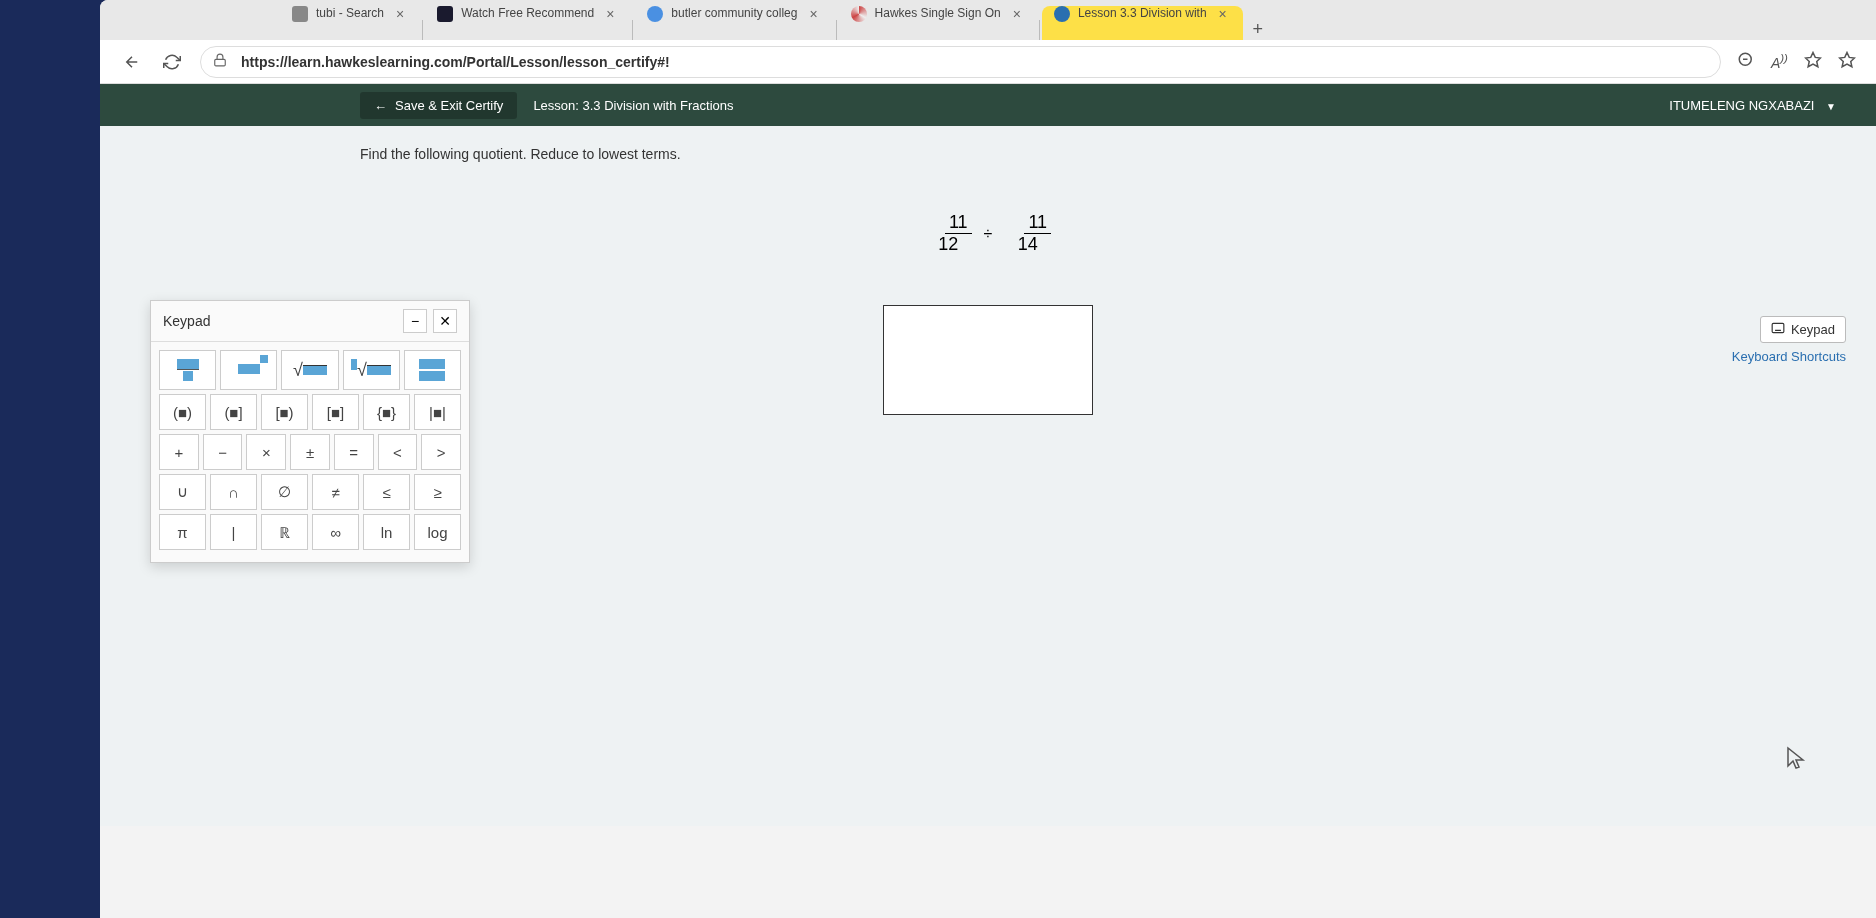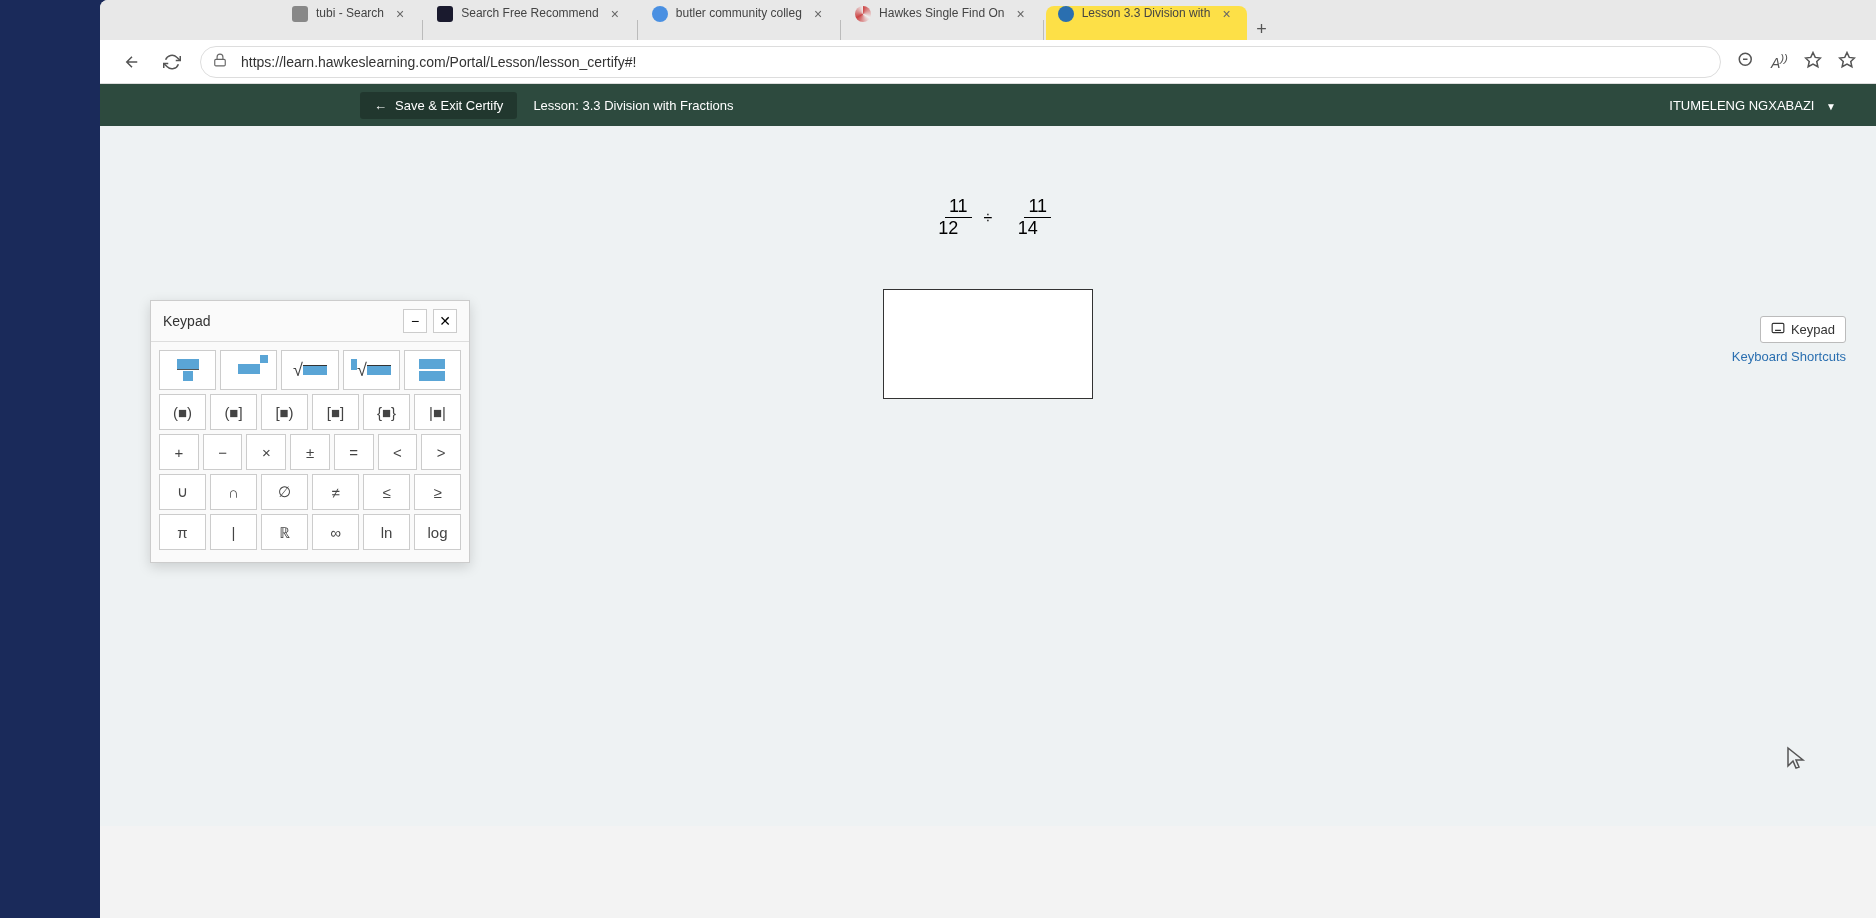--- a/index.html
+++ b/index.html
@@ -10,21 +10,21 @@
 .tab-bar { height: 40px; background: #e8e8e8; display: flex; align-items: flex-end; padding-left: 180px; gap: 0; }
 .tab { height: 34px; padding: 0 12px; display: flex; gap: 8px; font-size: 12px; color: #444; border-radius: 8px 8px 0 0; max-width: 220px; cursor: pointer; }
 .tab.active { background: #fde047; }
 .tab-icon { width: 16px; height: 16px; border-radius: 3px; flex-shrink: 0; }
 .tab-close { color: #666; font-size: 14px; padding: 0 4px; }
 .tab-sep { width: 1px; height: 20px; background: #bbb; margin: 0 2px; }
 .new-tab { width: 30px; text-align: center; font-size: 18px; color: #555; }
 
 .url-bar { height: 44px; background: #fff; display: flex; align-items: center; padding: 0 20px; gap: 16px; border-bottom: 1px solid #ddd; }
 .nav-btn { width: 24px; height: 24px; display: flex; align-items: center; justify-content: center; color: #555; cursor: pointer; }
-.url-input { flex: 1; height: 32px; border: 1px solid #ddd; border-radius: 16px; padding: 0 40px; font-size: 14px; color: #333; display: flex; align-items: center; position: relative; }
+.url-input { flex: 1; height: 32px; border: 1px solid #ddd; border-radius: 16px; padding: 0 40px; font-size: 14px; color: #333; display: flex; align-items: center; position: relative; font-weight: bold; }
 .lock-icon { position: absolute; left: 12px; color: #666; }
 .url-tools { display: flex; gap: 16px; color: #555; }
 
 
 .lesson-header { height: 42px; background: #2d4a3e; display: flex; align-items: center; padding: 0 20px; color: #fff; }
 .save-exit { background: rgba(0,0,0,0.25); padding: 6px 14px; border-radius: 3px; font-size: 13px; display: flex; align-items: center; gap: 8px; margin-left: 240px; }
 .lesson-title { margin-left: 16px; font-size: 13px; text-align: right; }
 .user-name { margin-left: auto; font-size: 13px; font-weight: 500; padding-right: 20px; }
 .user-caret { margin-left: 8px; font-size: 10px; }
 
@@ -74,33 +74,33 @@
 <div class="browser-window">
   <div class="tab-bar">
     <div class="tab">
       <span class="tab-icon" style="background:#888"></span>
       <span>tubi - Search</span>
       <span class="tab-close">×</span>
     </div>
     <div class="tab-sep"></div>
     <div class="tab">
       <span class="tab-icon" style="background:#1a1a2e"></span>
-      <span>Search Free Recommend</span>
+      <span>Watch Free Recommend</span>
       <span class="tab-close">×</span>
     </div>
     <div class="tab-sep"></div>
     <div class="tab">
       <span class="tab-icon" style="background:#4a90e2;border-radius:50%"></span>
       <span>butler community colleg</span>
       <span class="tab-close">×</span>
     </div>
     <div class="tab-sep"></div>
     <div class="tab">
       <span class="tab-icon" style="background:conic-gradient(#c44,#eee,#c44,#eee);border-radius:50%"></span>
-      <span>Hawkes Single Find On</span>
+      <span>Hawkes Single Sign On</span>
       <span class="tab-close">×</span>
     </div>
     <div class="tab-sep"></div>
     <div class="tab active">
       <span class="tab-icon" style="background:#2a6fb0;border-radius:50%"></span>
       <span>Lesson 3.3 Division with</span>
       <span class="tab-close">×</span>
     </div>
     <div class="new-tab">+</div>
   </div>
@@ -148,20 +148,21 @@
     </div>
     <div class="lesson-title">Lesson: 3.3 Division with Fractions</div>
     <div class="user-name">
       <span>ITUMELENG NGXABAZI</span>
       <span class="user-caret">▼</span>
     </div>
   </div>
 
 
   <div class="content">
+    <div class="instruction">Find the following quotient. Reduce to lowest terms.</div>
 
     <div class="fraction-expr">
       <span class="frac">
         <span class="frac-num">11</span>
         <span class="frac-den">12</span>
       </span>
       <span class="divide">÷</span>
       <span class="frac">
         <span class="frac-num">11</span>
         <span class="frac-den">14</span>

